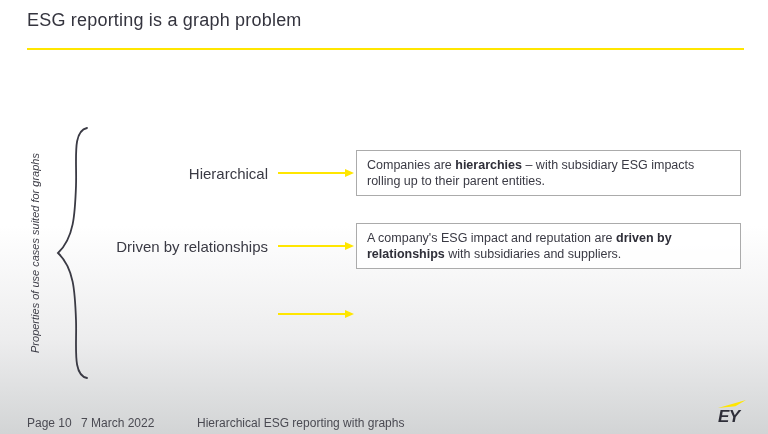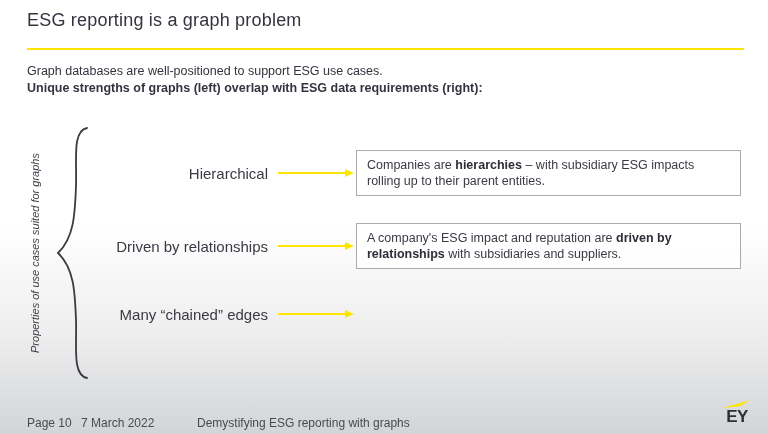--- a/index.html
+++ b/index.html
@@ -132,21 +132,22 @@
   .footer .date { left: 81px; }
   .footer .doc  { left: 197px; }
 
   .ey-logo {
     position: absolute;
     right: 12px;
     bottom: 9px;
     width: 38px;
     display: flex;
     flex-direction: column;
-    align-items: center;
+    align-items: flex-start;
+    font-style: italic;
   }
   .ey-beam {
     width: 28px;
     height: 8px;
     margin-right: 1px;
     margin-bottom: 1px;
     background: #ffe600;
     clip-path: polygon(0 100%, 100% 0, 62% 78%, 0 100%);
   }
   .ey-text {
@@ -158,24 +159,20 @@
   }
 </style>
 </head>
 <body>
 
 <div class="slide">
 
   <div class="title">ESG reporting is a graph problem</div>
   <div class="title-rule"></div>
 
-  <div class="intro">
-    <div class="line1">Graph databases are well-positioned to support ESG use cases.</div>
-    <div class="line2">Unique strengths of graphs (left) overlap with ESG data requirements (right):</div>
-  </div>
 
   <svg class="brace" viewBox="0 0 40 254" fill="none">
     <path d="M37,2 C22,5 27,34 26,60 C25,88 24,112 8,127 C24,142 25,166 26,194 C27,220 22,249 37,252" stroke="#3a3a44" stroke-width="1.8" fill="none" stroke-linecap="round"></path>
   </svg>
   <div class="brace-caption">Properties of use cases suited for graphs</div>
 
   <div class="row row-1">
     <div class="row-label">Hierarchical</div>
     <div class="arrow"></div>
     <div class="desc-box">
@@ -185,28 +182,27 @@
 
   <div class="row row-2">
     <div class="row-label">Driven by relationships</div>
     <div class="arrow"></div>
     <div class="desc-box">
       <div><span>A company's ESG impact and reputation are </span><b>driven by relationships</b><span> with subsidiaries and suppliers.</span></div>
     </div>
   </div>
 
   <div class="row row-3">
-    <div class="row-label">Many “chained” edges</div>
     <div class="arrow"></div>
   </div>
 
   <div class="footer">
     <span class="page">Page 10</span>
     <span class="date">7 March 2022</span>
-    <span class="doc">Demystifying ESG reporting with graphs</span>
+    <span class="doc">Hierarchical ESG reporting with graphs</span>
   </div>
 
   <div class="ey-logo">
     <div class="ey-beam"></div>
     <div class="ey-text">EY</div>
   </div>
 
 </div>
 
 </body></html>

